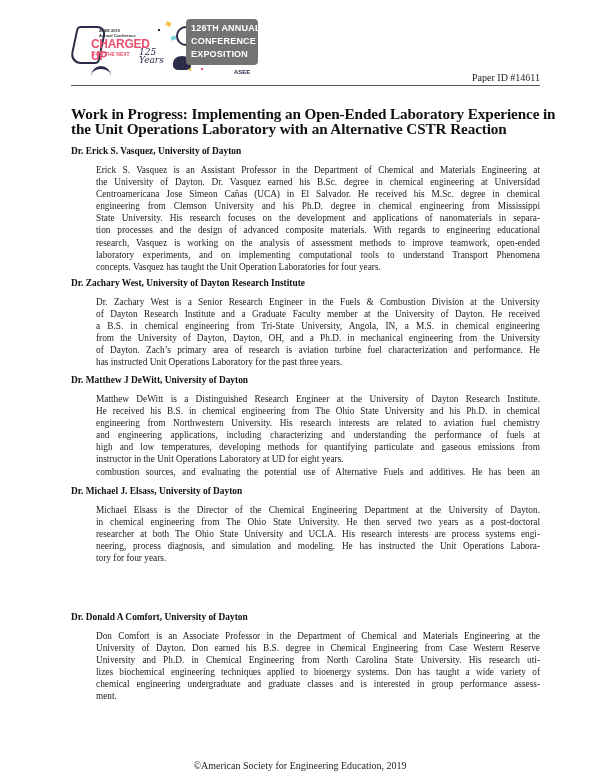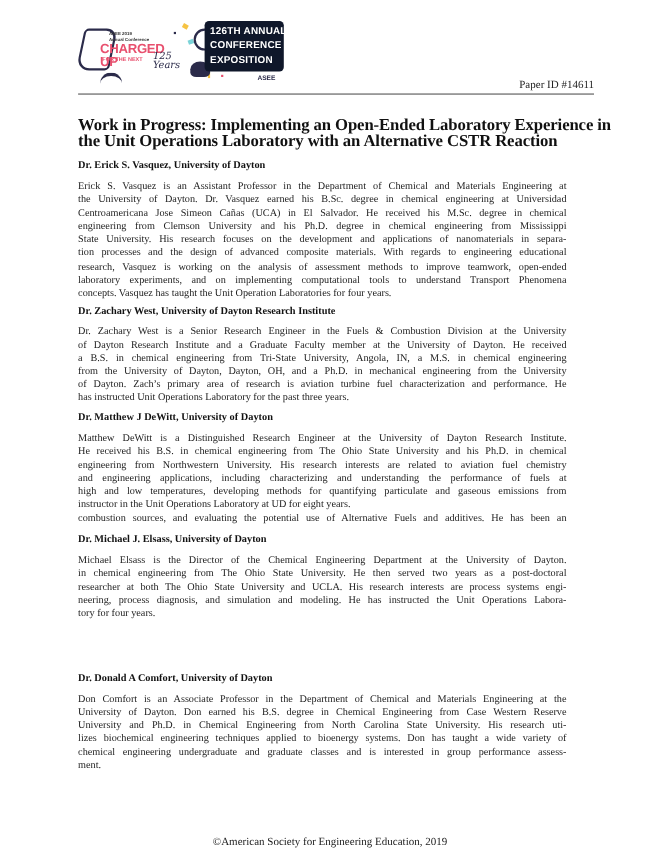--- a/index.html
+++ b/index.html
@@ -28,37 +28,37 @@
     .c1 { left: 95px; top: 6px; background: #f6c343; transform: rotate(30deg); }
     .c2 { left: 87px; top: 13px; background: #2b2b4a; width: 2px; height: 2px; }
     .c3 { left: 100px; top: 20px; background: #7bd3d8; transform: rotate(-20deg); }
     .c4 { left: 118px; top: 50px; background: #f6c343; width: 2px; height: 5px; }
     .c5 { left: 130px; top: 52px; background: #e8506e; width: 2px; height: 2px; }
     .wheel { position: absolute; left: 105px; top: 10px; width: 16px; height: 16px; border-radius: 50%;
       border: 2px solid #2b2b4a; }
     .wheel2 { position: absolute; left: 102px; top: 40px; width: 18px; height: 14px; border-radius: 50% 50% 30% 30%;
       background: #2b2b4a; }
     .pink-box {
-      position: absolute; left: 115px; top: 3px; width: 72px; height: 46px; background: #0f172a;
+      position: absolute; left: 115px; top: 3px; width: 72px; height: 46px; background: #737373;
       border-radius: 4px; color: #ffffff; font-family: "Liberation Sans", sans-serif; font-weight: bold;
       font-size: 9px; line-height: 13px; padding: 3px 0 0 5px; box-sizing: border-box; letter-spacing: 0.2px;
     }
     .pink-box div { white-space: nowrap; }
     .asee { position: absolute; left: 163px; top: 53px; font-family: "Liberation Sans", sans-serif;
       font-size: 6px; font-weight: bold; color: #2b2b4a; }
     .paper-id { position: absolute; right: 0; top: 58px; font-size: 10px; color: #222; }
     .rule { position: absolute; left: 71px; top: 85px; width: 469px; height: 1px; background: #555; }
 
     .title { position: absolute; left: 71px; top: 106px; width: 480px; font-weight: bold;
       font-size: 15.2px; line-height: 15px; color: #111; letter-spacing: -0.1px; }
     .title div { white-space: nowrap; }
 
     .section { position: absolute; left: 71px; width: 470px; }
     .author { font-weight: bold; font-size: 9.4px; line-height: 11px; color: #111; white-space: nowrap; }
-    .bio { margin-top: 7px; font-size: 9.3px; line-height: 12.1px; color: #222;
+    .bio { margin-left: 25px; margin-top: 7px; font-size: 9.3px; line-height: 12.1px; color: #222;
       text-align: justify; width: 444px; }
     .bio .ln { display: block; white-space: nowrap; text-align: justify; text-align-last: justify; height: 12.1px; }
     .bio .ln.last { text-align-last: left; }
 
     .footer { position: absolute; left: 0; width: 600px; top: 760px; text-align: center; font-size: 10px; color: #222; }
   </style>
 </head>
 <body>
 
 <div class="header">

